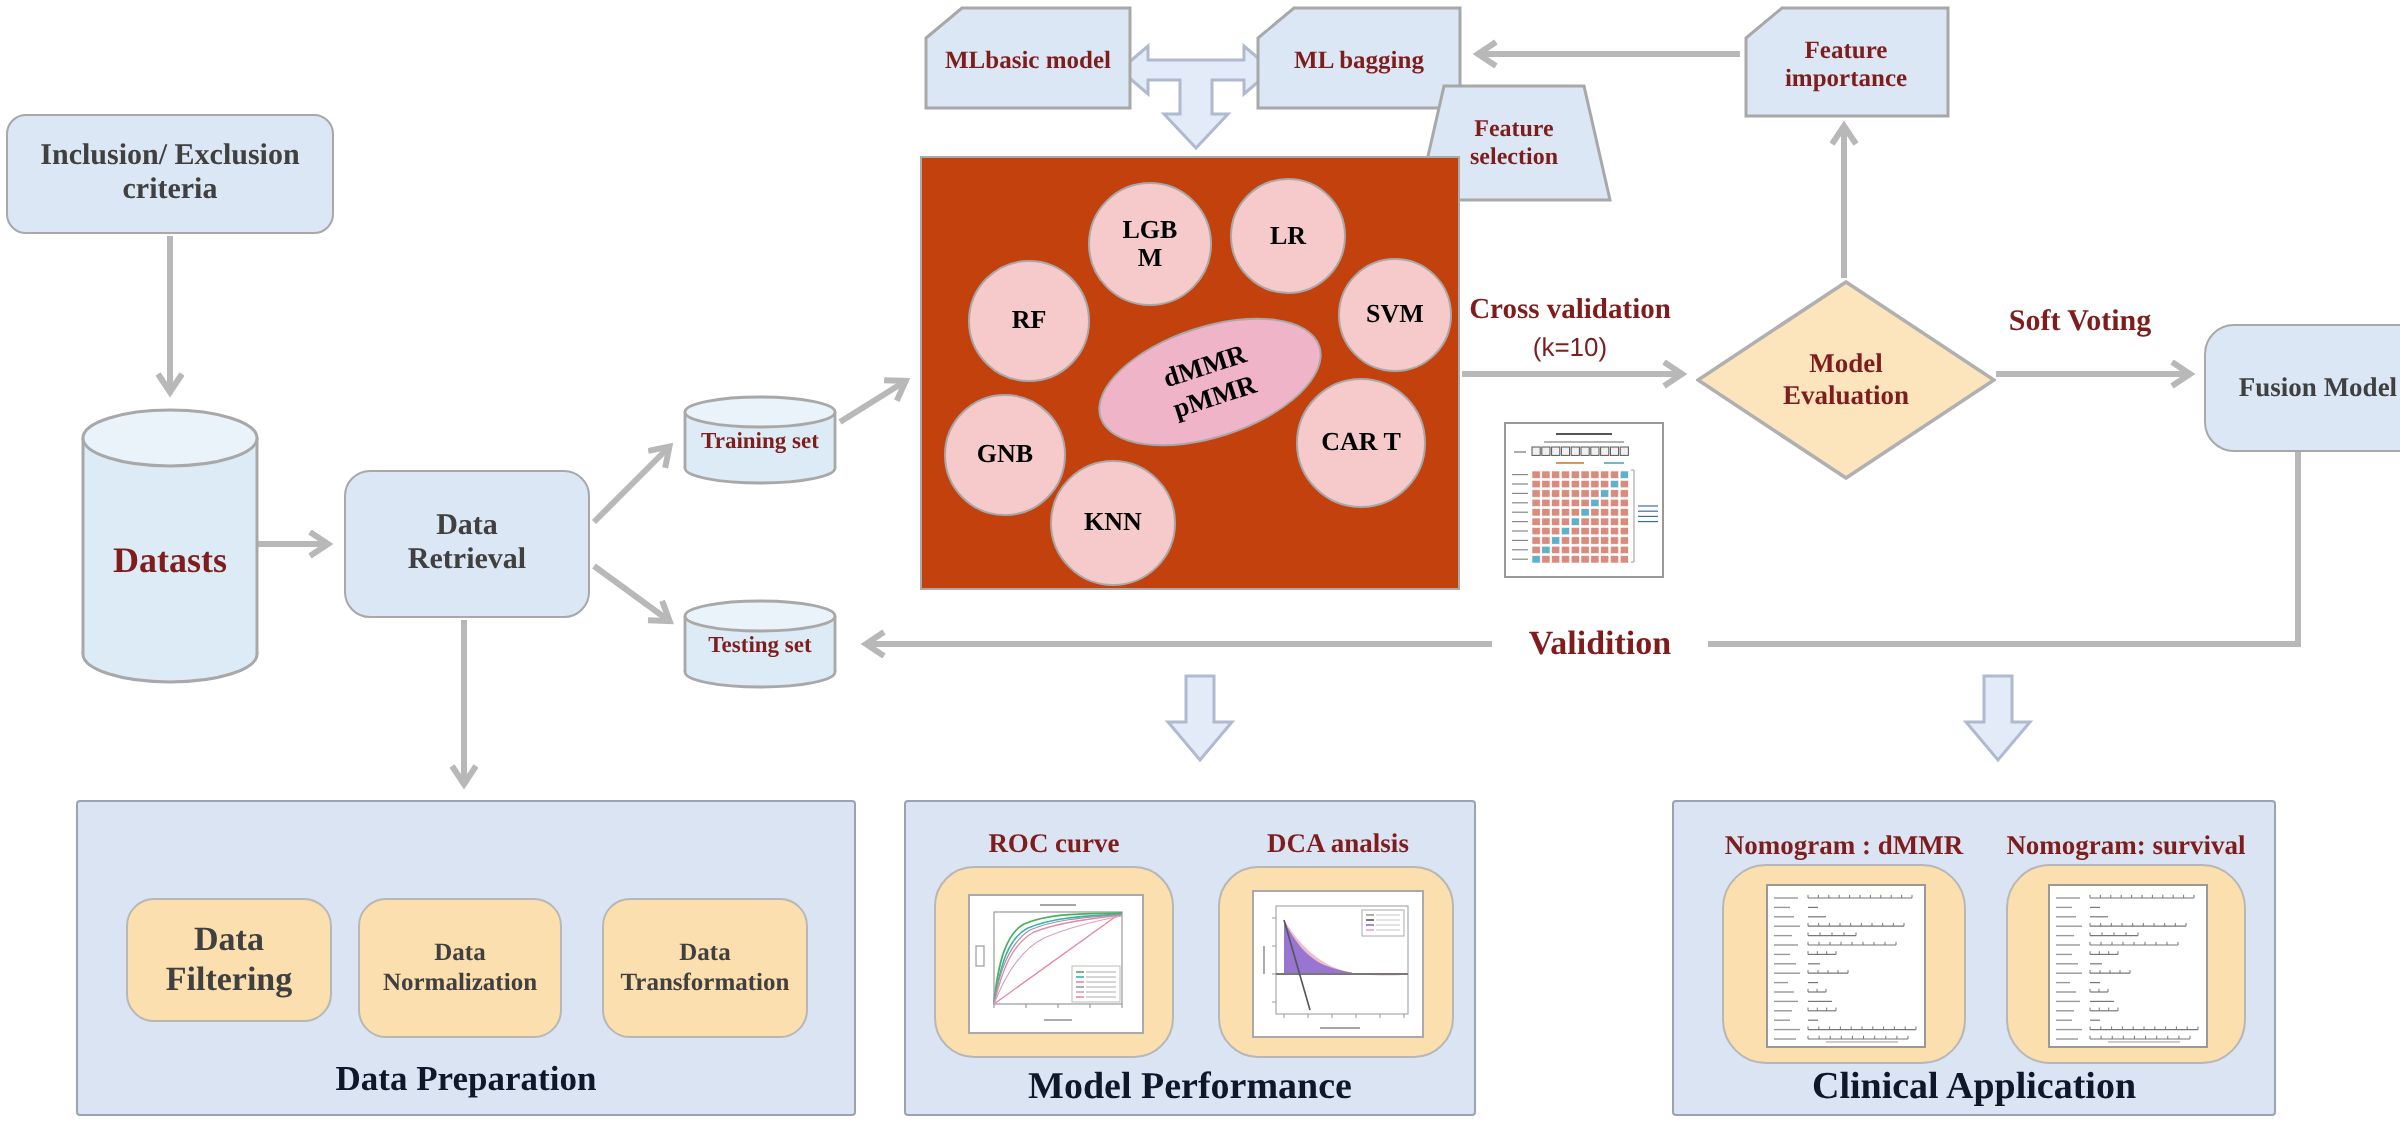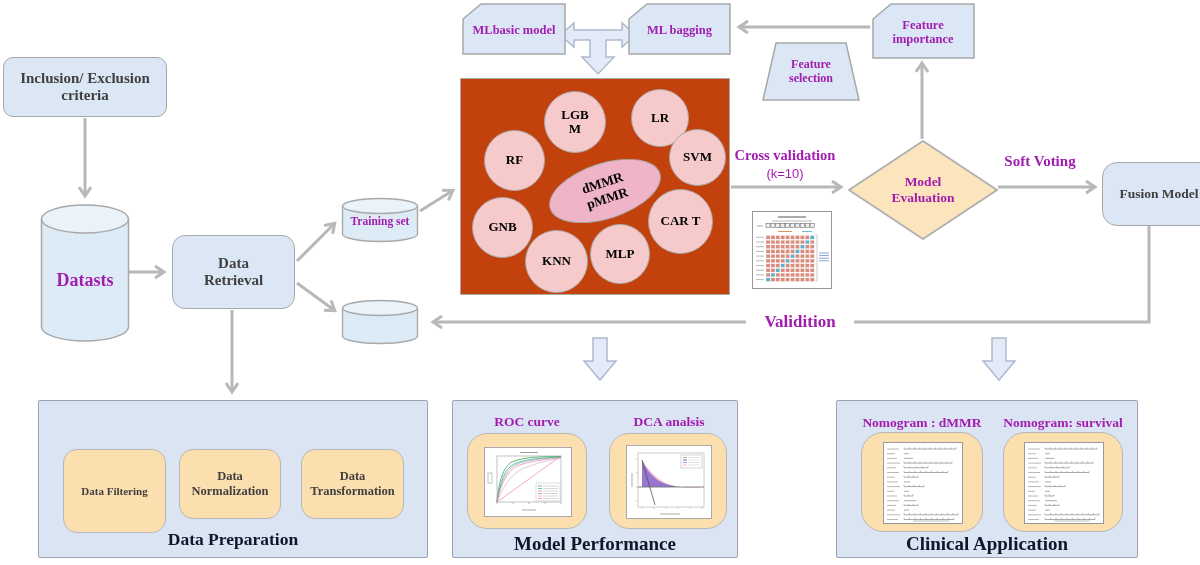--- a/index.html
+++ b/index.html
@@ -5,21 +5,21 @@
   html,body{margin:0;padding:0;background:#fff;}
   .canvas{position:relative;width:1200px;height:565px;background:#fff;overflow:hidden;
           font-family:"Liberation Serif","DejaVu Serif",serif;}
   .abs{position:absolute;}
   svg{display:block;}
   
   .node{position:absolute;display:flex;align-items:center;justify-content:center;
         text-align:center;font-weight:bold;color:#404040;box-sizing:border-box;}
   .bluebox{background:#dbe7f5;border:1.6px solid #a8a8a8;border-radius:10px;}
   .lbl{position:absolute;display:flex;align-items:center;justify-content:center;
-       text-align:center;font-weight:bold;color:#a21caf;line-height:1.15;}
+       text-align:center;font-weight:bold;color:#7f1d1d;line-height:1.15;}
   
   .pool{position:absolute;left:460px;top:78px;width:270px;height:217px;
         background:#c2410c;border:1.6px solid #aaaaaa;box-sizing:border-box;}
   .circle{position:absolute;border-radius:50%;background:#f6caca;border:1.5px solid #a8a8a8;
           display:flex;align-items:center;justify-content:center;text-align:center;
           font-weight:bold;font-size:13px;line-height:1.1;box-sizing:border-box;}
   .circle .inner{width:42px;}
   .pool-ellipse{position:absolute;left:86px;top:84px;width:116px;height:56px;border-radius:50%;
         background:#f0b4c8;border:1.5px solid #a8a8a8;transform:rotate(-18deg);
         display:flex;align-items:center;justify-content:center;text-align:center;
@@ -96,74 +96,72 @@
   </div>
 
   <div class="abs" style="left:341px;top:299px;width:78px;height:46px;">
     <svg width="78" height="46">
       <ellipse cx="39" cy="37" rx="37.5" ry="7.5" fill="#ddebf6" stroke="#a8a8a8" stroke-width="1.4"></ellipse>
       <rect x="1.5" y="9" width="75" height="28" fill="#ddebf6"></rect>
       <line x1="1.5" y1="9" x2="1.5" y2="37" stroke="#a8a8a8" stroke-width="1.4"></line>
       <line x1="76.5" y1="9" x2="76.5" y2="37" stroke="#a8a8a8" stroke-width="1.4"></line>
       <ellipse cx="39" cy="9" rx="37.5" ry="7.5" fill="#eaf3fa" stroke="#a8a8a8" stroke-width="1.4"></ellipse>
     </svg>
+    <div class="lbl" style="left:0;top:7px;width:78px;height:36px;font-size:11.5px;">Testing set</div>
   </div>
 
   <div class="abs" style="left:462px;top:3px;width:104px;height:52px;">
     <svg width="104" height="52">
       <polygon points="19,1 103,1 103,51 1,51 1,16" fill="#dbe7f5" stroke="#a8a8a8" stroke-width="1.5"></polygon>
     </svg>
     <div class="lbl" style="left:0;top:2px;width:104px;height:50px;font-size:12.5px;">MLbasic model</div>
   </div>
 
   <div class="abs" style="left:628px;top:3px;width:103px;height:52px;">
     <svg width="103" height="52">
       <polygon points="19,1 102,1 102,51 1,51 1,16" fill="#dbe7f5" stroke="#a8a8a8" stroke-width="1.5"></polygon>
     </svg>
     <div class="lbl" style="left:0;top:2px;width:103px;height:50px;font-size:12.5px;">ML bagging</div>
   </div>
 
-  <div class="abs" style="left:762px;top:42px;width:98px;height:59px;">
+  <div class="abs" style="left:708px;top:42px;width:98px;height:59px;">
     <svg width="98" height="59">
       <polygon points="14,1 84,1 97,58 1,58" fill="#dbe7f5" stroke="#a8a8a8" stroke-width="1.5"></polygon>
     </svg>
     <div class="lbl" style="left:14px;top:6px;width:70px;height:48px;font-size:12px;">Feature selection</div>
   </div>
 
   <div class="abs" style="left:872px;top:3px;width:103px;height:56px;">
     <svg width="103" height="56">
       <polygon points="19,1 102,1 102,55 1,55 1,16" fill="#dbe7f5" stroke="#a8a8a8" stroke-width="1.5"></polygon>
     </svg>
     <div class="lbl" style="left:11px;top:4px;width:80px;height:50px;font-size:12.5px;">Feature importance</div>
   </div>
 
   <div class="pool">
     <div class="circle" style="left:83px;top:12px;width:62px;height:62px;">
       <div class="inner">LGB M</div>
       </div>
-    <div class="circle" style="left:170px;top:10px;width:58px;height:58px;">
+    <div class="circle" style="left:154px;top:10px;width:58px;height:58px;">
       <div class="inner">LR</div>
       </div>
     <div class="circle" style="left:23px;top:51px;width:61px;height:61px;">
       <div class="inner">RF</div>
       </div>
     <div class="circle" style="left:208px;top:50px;width:57px;height:57px;">
       <div class="inner">SVM</div>
       </div>
     <div class="circle" style="left:11px;top:118px;width:61px;height:61px;">
       <div class="inner">GNB</div>
       </div>
     <div class="circle" style="left:187px;top:110px;width:65px;height:65px;">
       <div class="inner">CAR T</div>
       </div>
     <div class="circle" style="left:64px;top:151px;width:63px;height:63px;">
       <div class="inner">KNN</div>
-      </div>
-    <div class="circle" style="left:129px;top:145px;width:60px;height:60px;">
-      <div class="inner">MLP</div>
       </div>
     <div class="pool-ellipse">
       <div class="inner">dMMR pMMR</div>
       </div>
   </div>
 
   <div class="lbl" style="left:720px;top:145px;width:130px;height:20px;font-size:14.5px;">Cross validation</div>
   <div class="lbl sans" style="left:720px;top:165px;width:130px;height:18px;font-size:13px;">(k=10)</div>
 
   <div class="mini" style="left:752px;top:211px;width:80px;height:78px;">
@@ -311,21 +309,21 @@
 
   <div class="lbl" style="left:995px;top:152px;width:90px;height:20px;font-size:15px;">Soft Voting</div>
 
   <div class="node bluebox" style="left:1102px;top:162px;width:114px;height:64px;font-size:13.5px;border-radius:15px;">
     <div>Fusion Model</div>
   </div>
 
   <div class="lbl white-lbl" style="left:746px;top:309px;width:96px;height:25px;font-size:17px;">Validition</div>
 
   <div class="panel" style="left:38px;top:400px;width:390px;height:158px;">
-    <div class="orange-round node" style="left:24px;top:48px;width:103px;height:84px;border-radius:14px;font-size:11px;position:absolute;">
+    <div class="orange-round node" style="left:24px;top:48px;width:103px;height:62px;border-radius:14px;font-size:17px;position:absolute;">
       <div>Data Filtering</div>
       </div>
     <div class="orange-round node" style="left:140px;top:48px;width:102px;height:70px;border-radius:14px;font-size:12.5px;position:absolute;">
       <div style="width:86px;">Data Normalization</div>
       </div>
     <div class="orange-round node" style="left:262px;top:48px;width:103px;height:70px;border-radius:14px;font-size:12.5px;position:absolute;">
       <div style="width:92px;">Data Transformation</div>
       </div>
     <div class="panel-title" style="top:128px;font-size:17.5px;">Data Preparation</div>
   </div>

